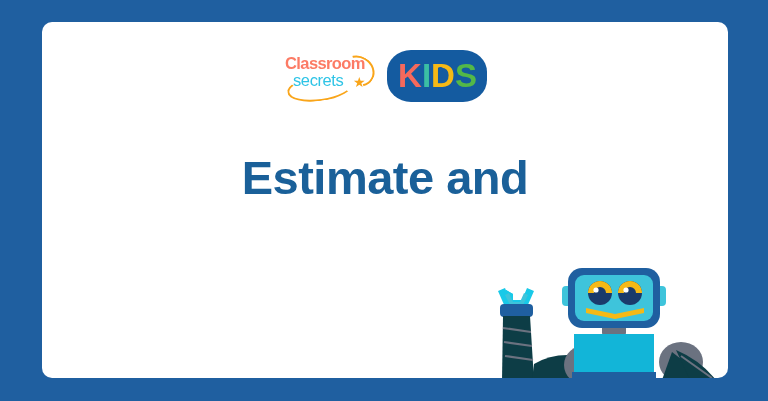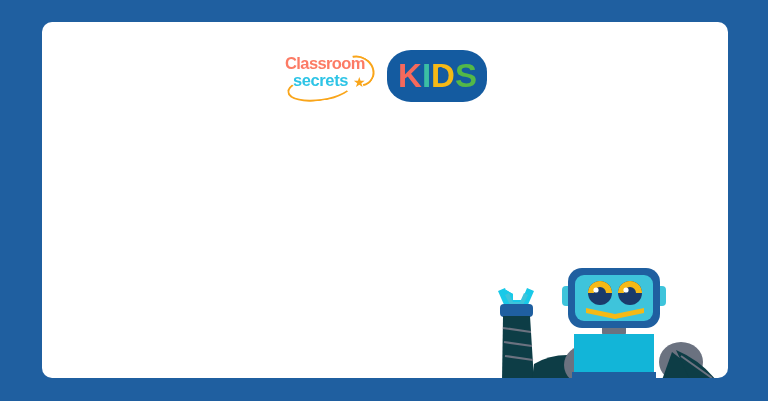--- a/index.html
+++ b/index.html
@@ -76,21 +76,21 @@
     font-weight: 700;
     color: #fc7b65;
     letter-spacing: -0.6px;
     line-height: 1;
   }
   .cs-secrets {
     position: absolute;
     left: 10px;
     top: 19px;
     font-size: 16.5px;
-    font-weight: 700;
+    font-weight: 400;
     color: #2ec4e6;
     letter-spacing: -0.4px;
     line-height: 1;
   }
   .cs-star {
     position: absolute;
     left: 70px;
     top: 22px;
     font-size: 14px;
     color: #f9a51a;
@@ -182,20 +182,21 @@
           <span>D</span>
           <span class="dot d1"></span>
           <span class="dot d2"></span>
         </span>
         <span class="kids-letter kids-s">S</span>
       </div>
 
     </div>
 
     <div id="title-block">
+      <div class="title-line">Estimate and</div>
     </div>
 
     <div id="robot">
       <svg width="270" height="120" viewBox="0 0 270 120" xmlns="http://www.w3.org/2000/svg">
 
         <g>
           <path d="M30 30 L30 52 L37 52 L37 34 Z" fill="#18c9e8"></path>
           <path d="M30 30 L30 52 L37 52 L37 34 Z" fill="#18c9e8"></path>
           <path d="M29 28 L34 40 L46 40 L51 28 L58 31 L51 47 L29 47 L22 31 Z" fill="#18c9e8"></path>
           <path d="M33 33 L37 42 L44 42 L48 33 L52 35 L46 47 L35 47 L29 35 Z" fill="#3ec4db"></path>

